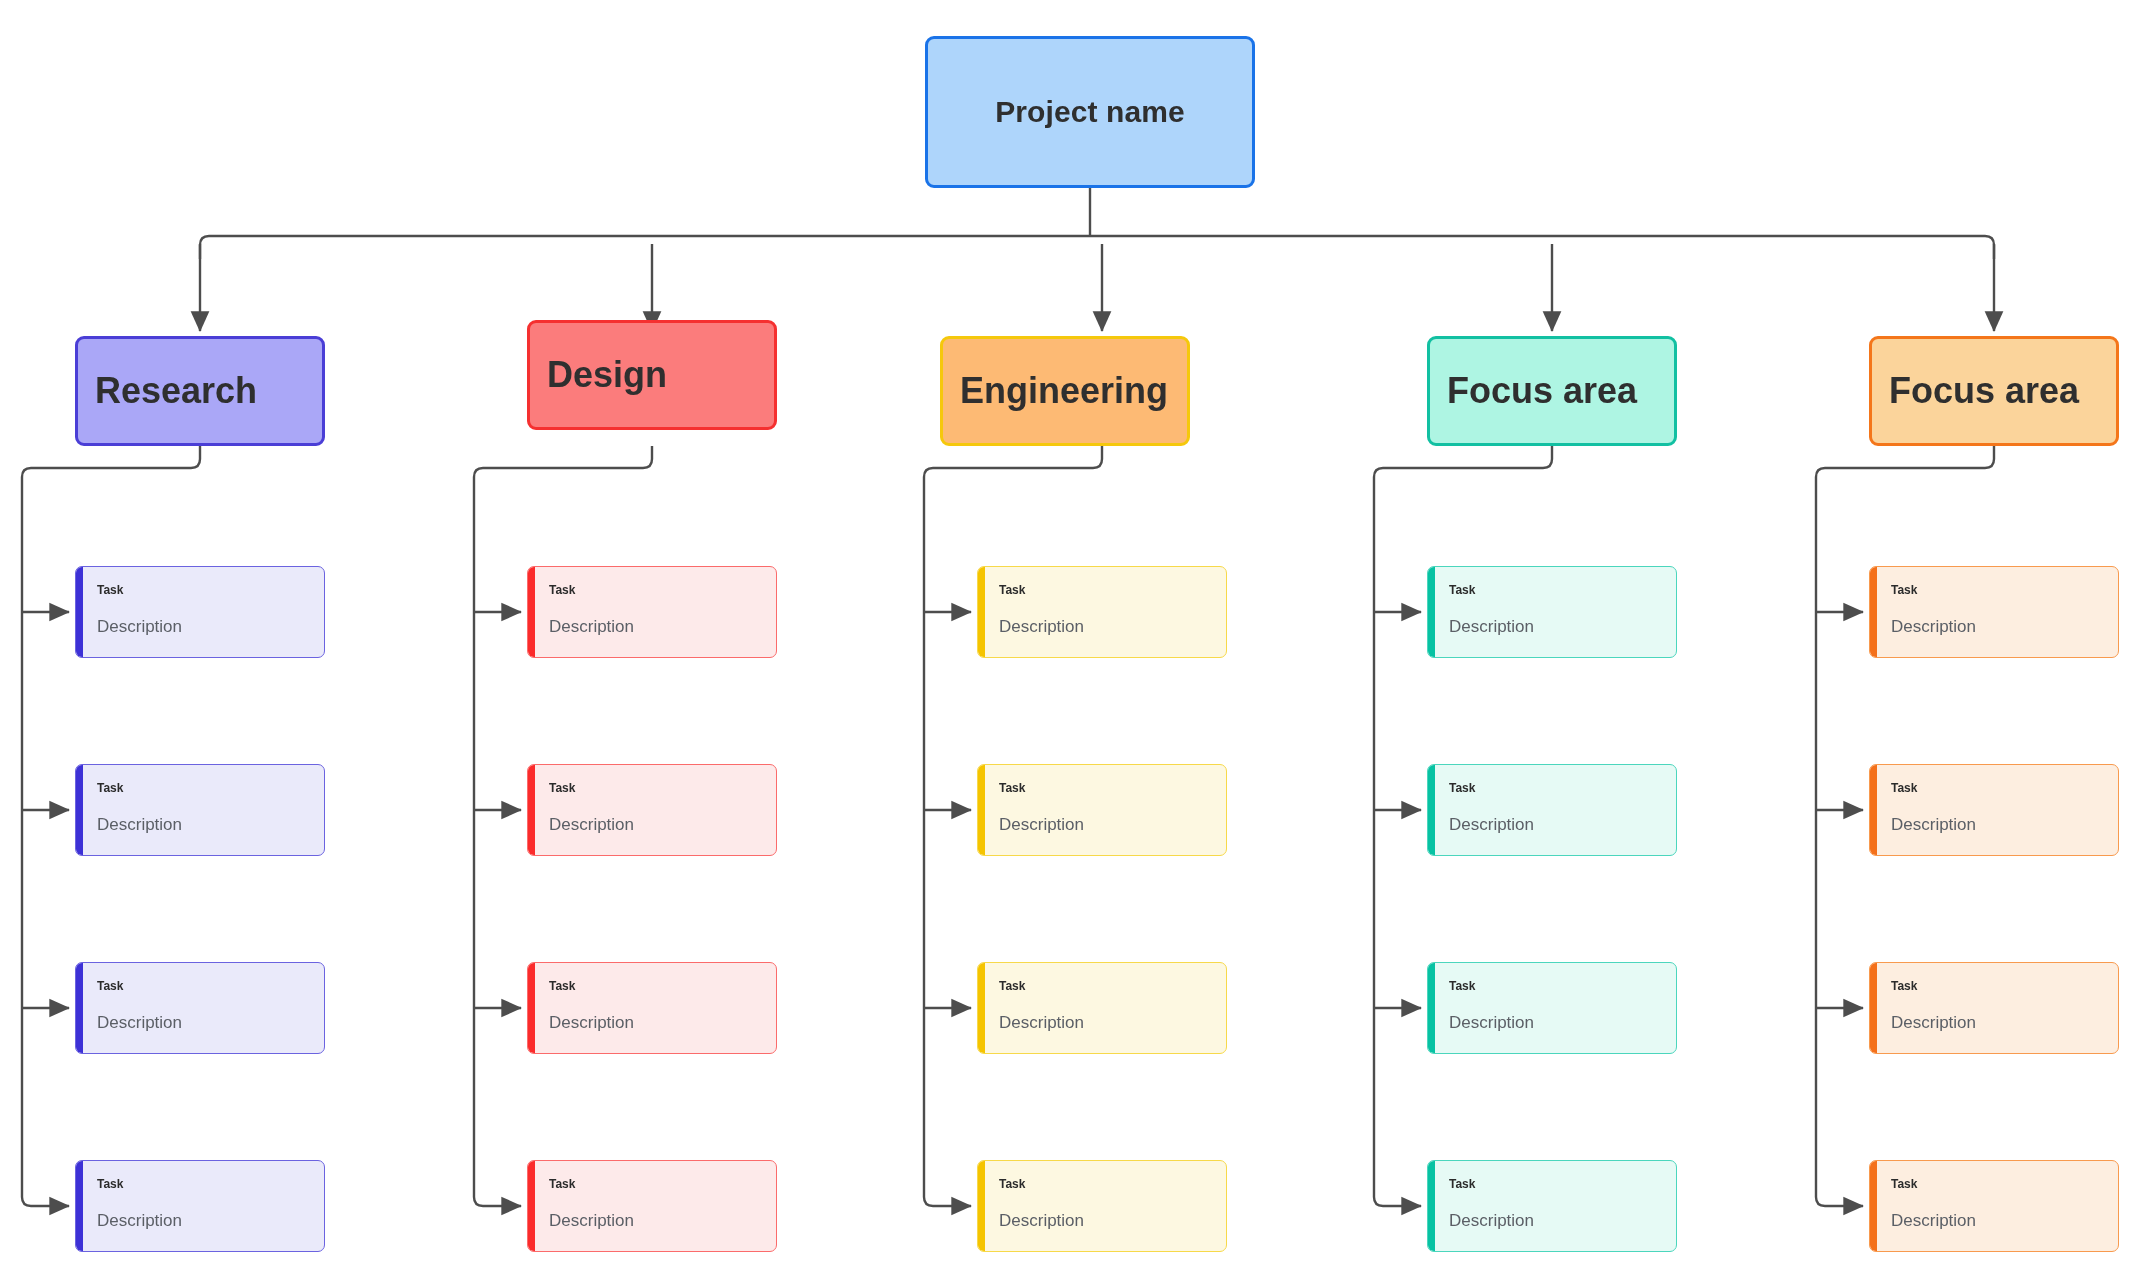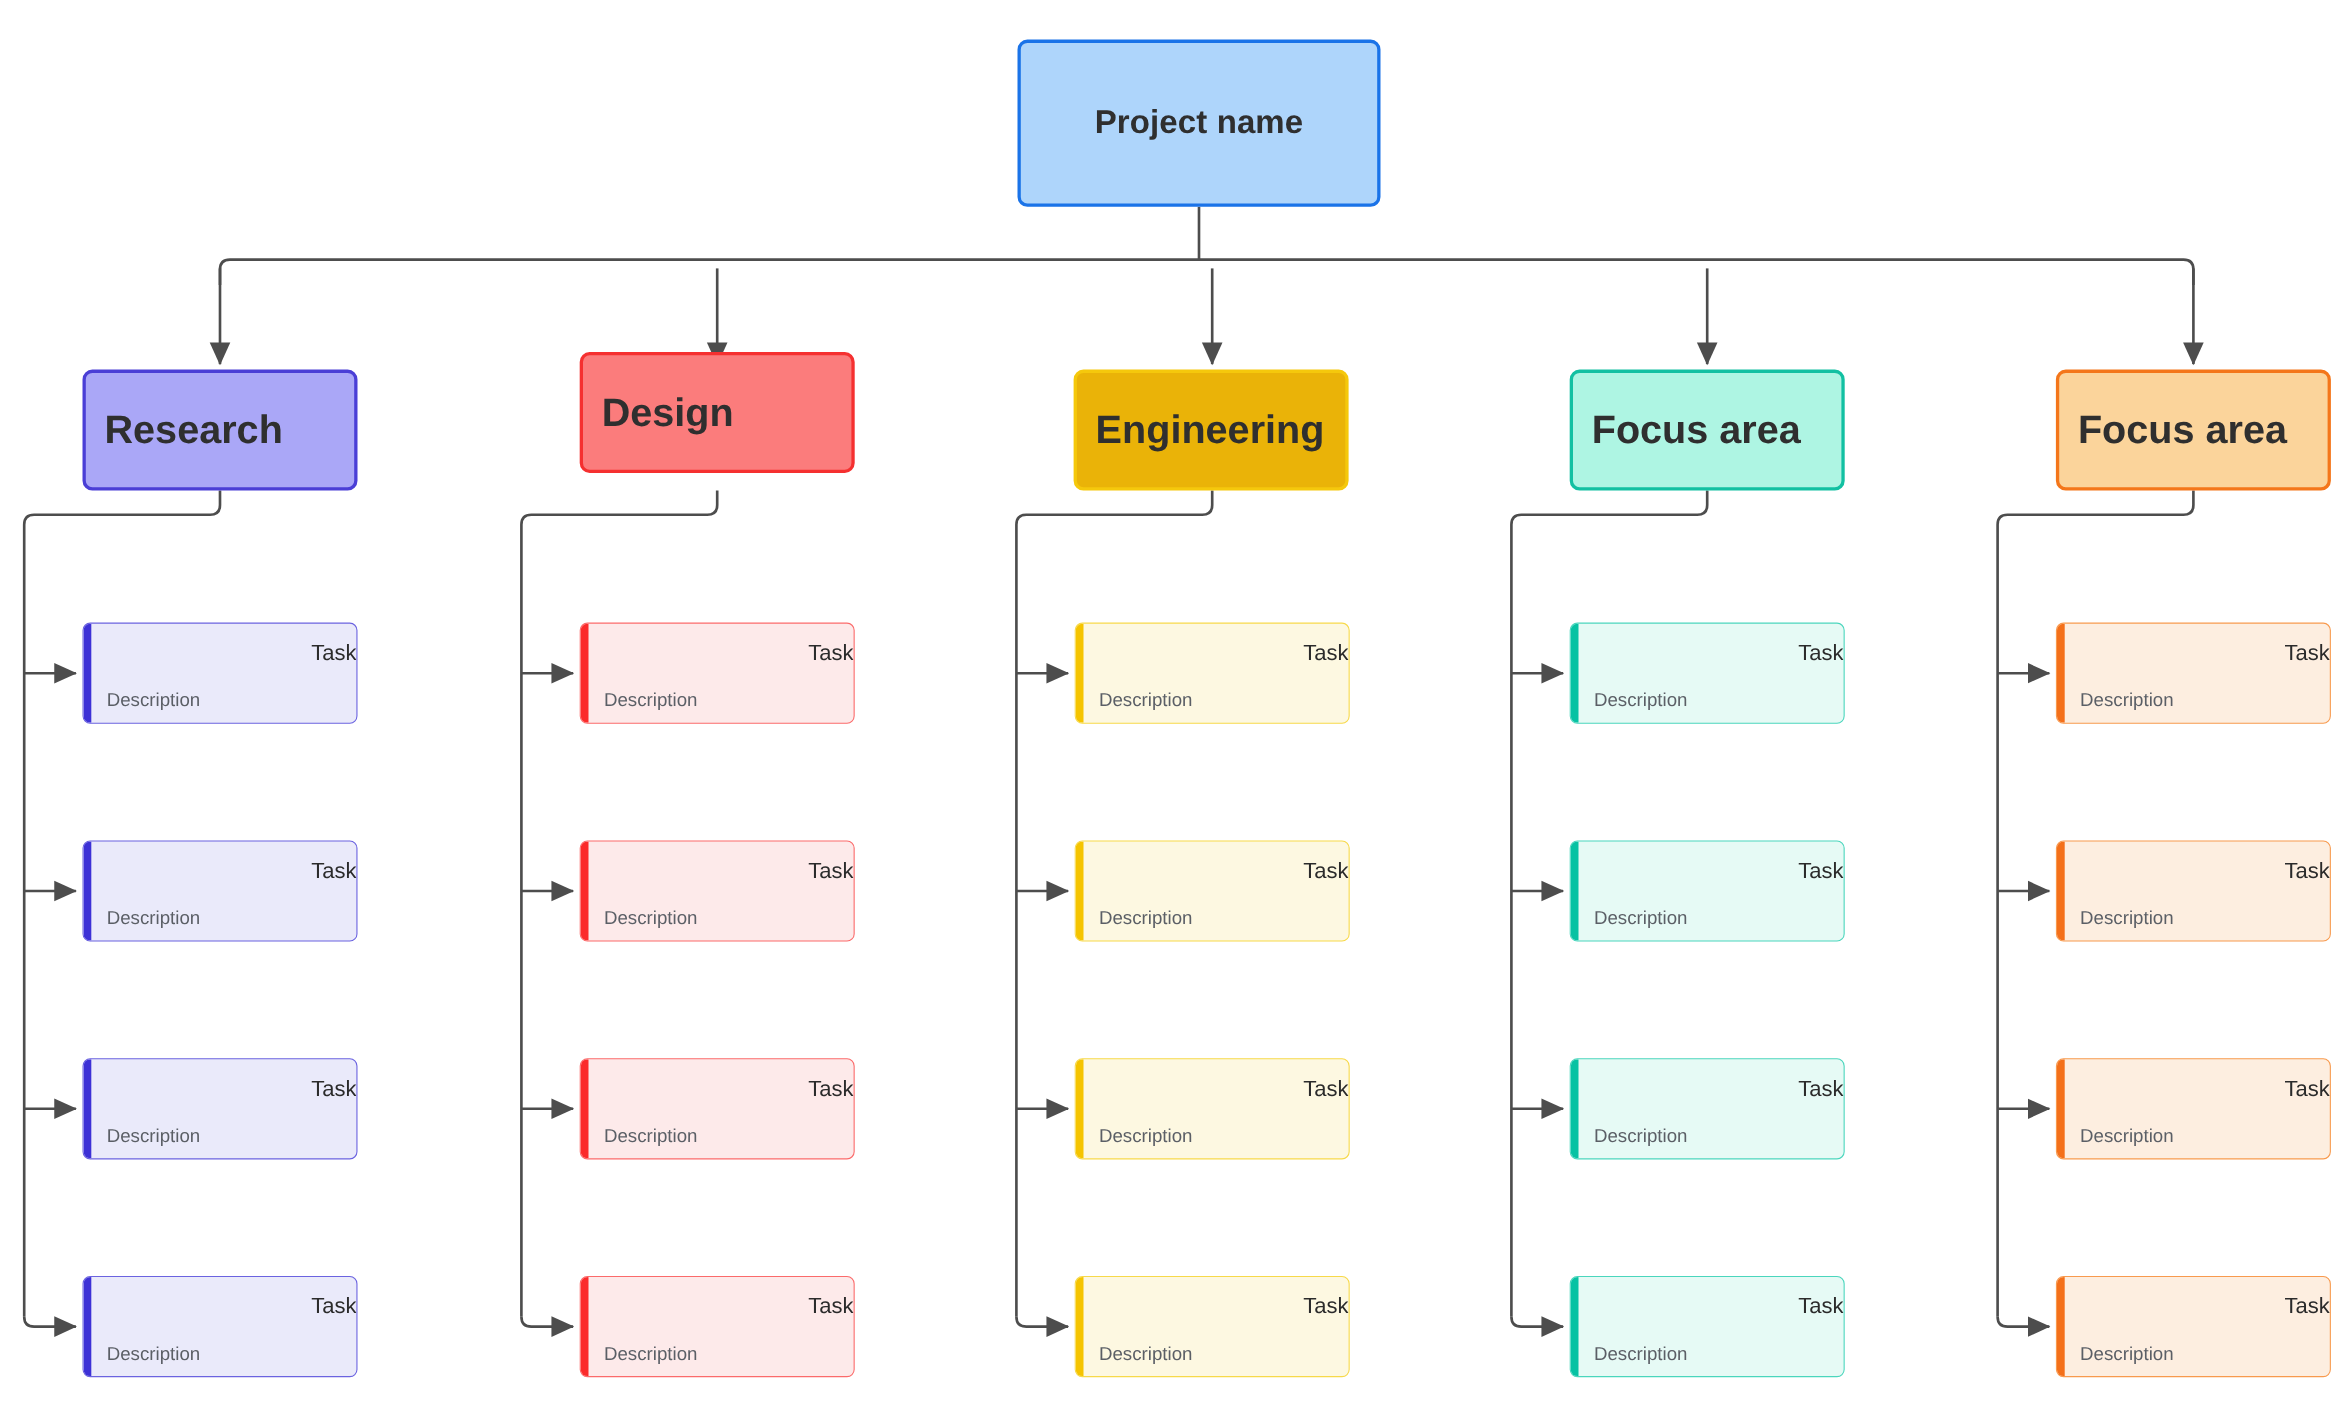--- a/index.html
+++ b/index.html
@@ -89,26 +89,25 @@
   .task-body {
     position: absolute;
     left: 7px;
     right: 0;
     top: 0;
     bottom: 0;
     padding: 16px 0 0 14px;
     box-sizing: border-box;
   }
   .task-title {
-    font-size: 20px;
-    font-weight: normal;
+    font-size: 12px;
+    font-weight: bold;
     color: #2b2b2b;
     line-height: 1.18;
     white-space: nowrap;
-    text-align: right;
   }
   .task-desc {
     font-size: 17px;
     font-weight: normal;
     color: #5b5f66;
     line-height: 1.25;
     margin-top: 19px;
     white-space: nowrap;
   }
 </style>
@@ -219,21 +218,21 @@
           <div class="task-desc">Description</div>
         </div>
       </div>
       <div class="task-card" style="left: 527px; top: 1160px; width: 250px; height: 92px; background: rgb(253, 234, 234); border-color: rgb(251, 107, 107);">
         <div class="task-accent" style="background: rgb(251, 43, 43);"></div>
         <div class="task-body">
           <div class="task-title">Task</div>
           <div class="task-desc">Description</div>
         </div>
       </div>
-      <div class="cat-node" style="left: 976px; top: 336px; width: 250px; height: 110px; background: #eab308; border-color: rgb(245, 200, 12);">
+      <div class="cat-node" style="left: 940px; top: 336px; width: 250px; height: 110px; background: #fdba74; border-color: rgb(245, 200, 12);">
         <span class="cat-label">Engineering</span>
       </div>
       <div class="task-card" style="left: 977px; top: 566px; width: 250px; height: 92px; background: rgb(253, 248, 225); border-color: rgb(247, 217, 74);">
         <div class="task-accent" style="background: rgb(245, 196, 0);"></div>
         <div class="task-body">
           <div class="task-title">Task</div>
           <div class="task-desc">Description</div>
         </div>
       </div>
       <div class="task-card" style="left: 977px; top: 764px; width: 250px; height: 92px; background: rgb(253, 248, 225); border-color: rgb(247, 217, 74);">

